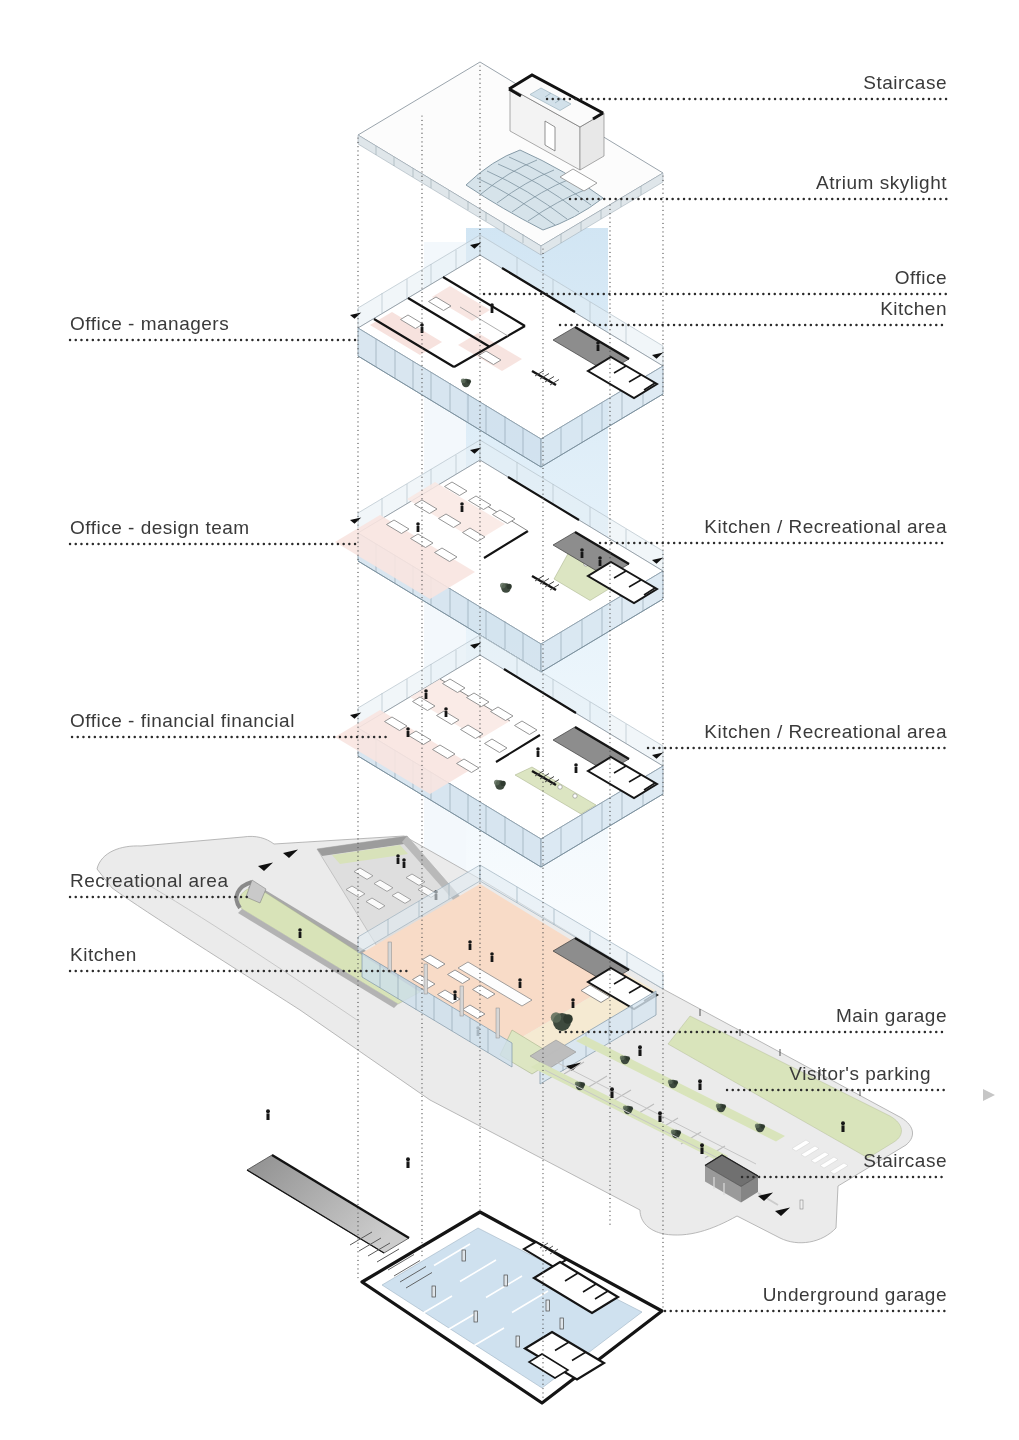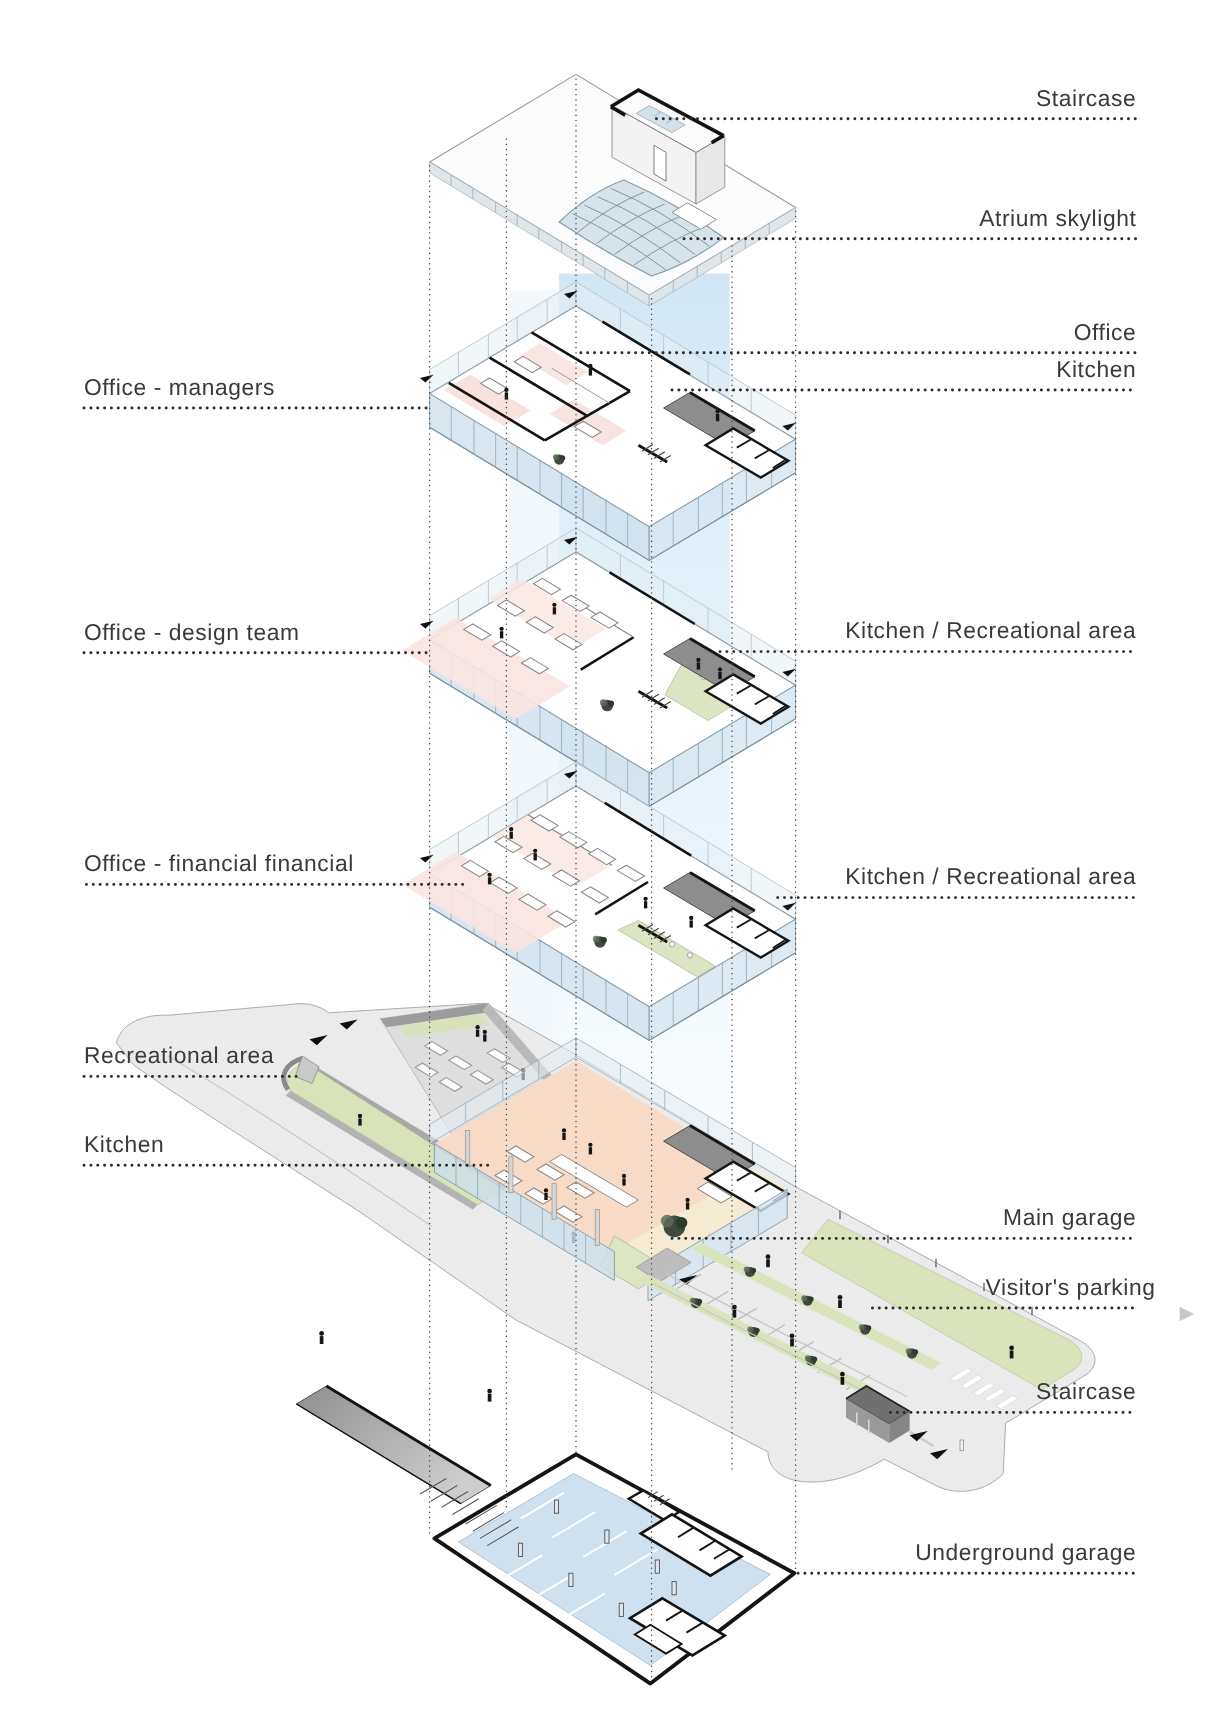--- a/index.html
+++ b/index.html
@@ -353,21 +353,21 @@
   <polygon points="983,1089 995,1095 983,1101" fill="#c6c6c6"></polygon>
 </svg>
 
 <div class="lbl r" style="right:72px;top:72px">Staircase</div>
 <div class="lbl r" style="right:72px;top:172px">Atrium skylight</div>
 <div class="lbl r" style="right:72px;top:267px">Office</div>
 <div class="lbl r" style="right:72px;top:298px">Kitchen</div>
 <div class="lbl r" style="right:72px;top:516px">Kitchen / Recreational area</div>
 <div class="lbl r" style="right:72px;top:721px">Kitchen / Recreational area</div>
 <div class="lbl r" style="right:72px;top:1005px">Main garage</div>
-<div class="lbl r" style="right:56px;top:1063px">Visitor's parking</div>
+<div class="lbl r" style="right:88px;top:1063px">Visitor's parking</div>
 <div class="lbl r" style="right:72px;top:1150px">Staircase</div>
 <div class="lbl r" style="right:72px;top:1284px">Underground garage</div>
 
 <div class="lbl" style="left:70px;top:313px">Office - managers</div>
 <div class="lbl" style="left:70px;top:517px">Office - design team</div>
 <div class="lbl" style="left:70px;top:710px">Office - financial financial</div>
 <div class="lbl" style="left:70px;top:870px">Recreational area</div>
 <div class="lbl" style="left:70px;top:944px">Kitchen</div>
 
 

